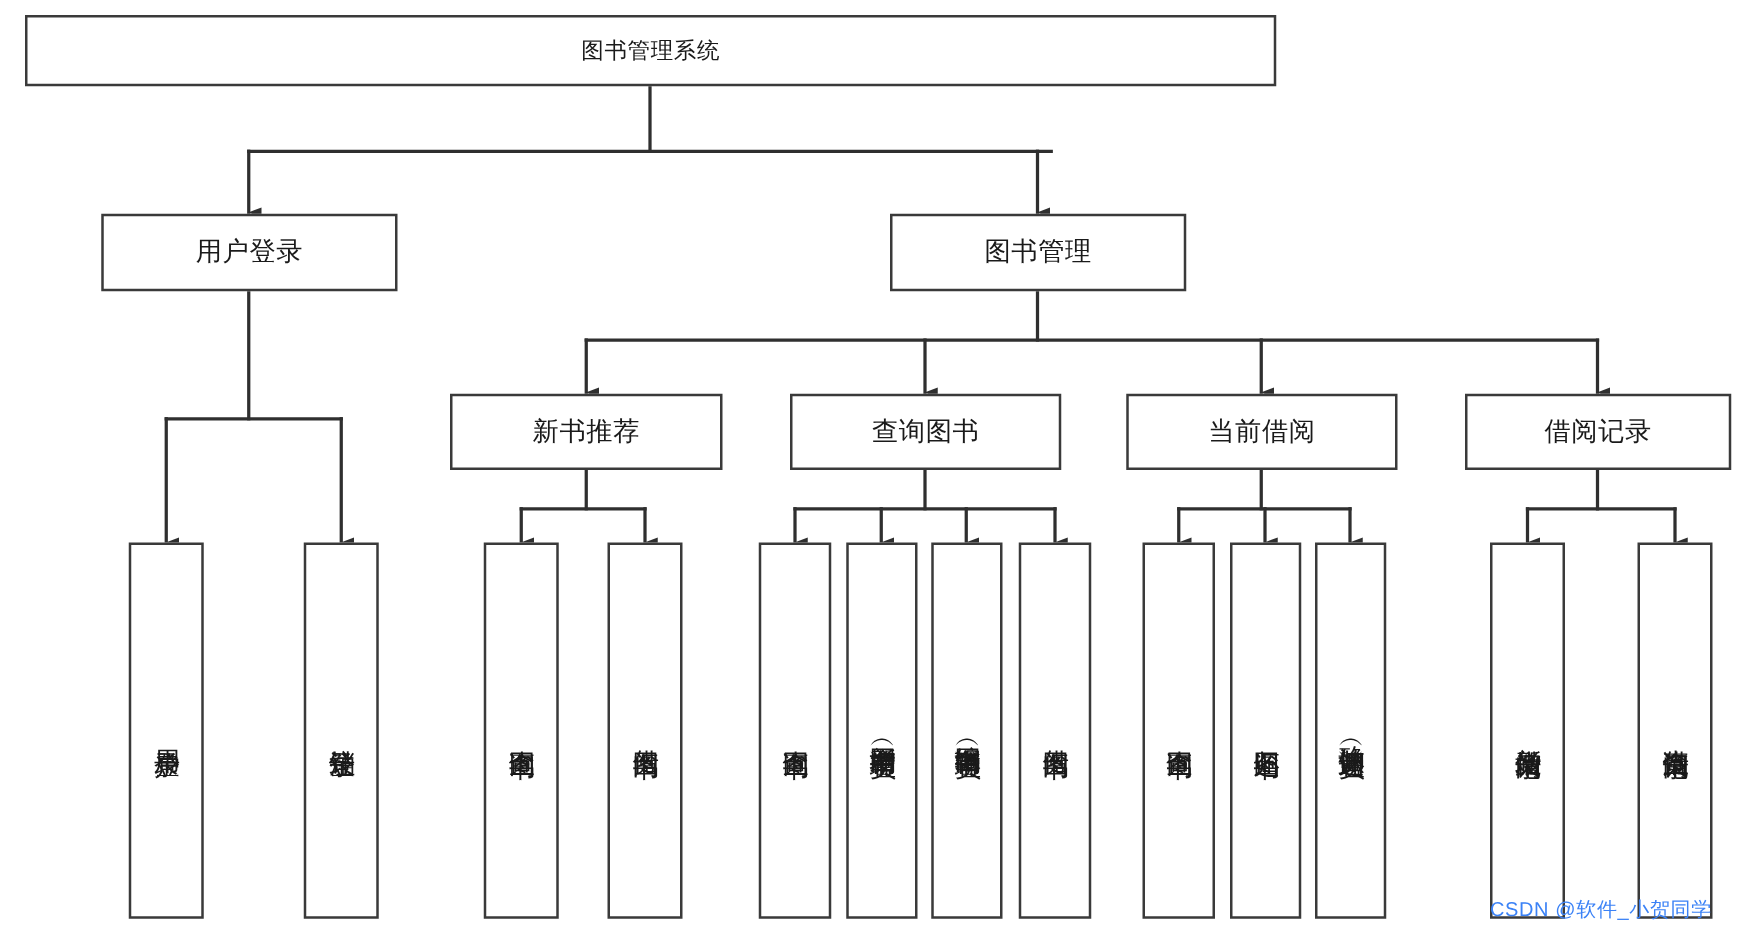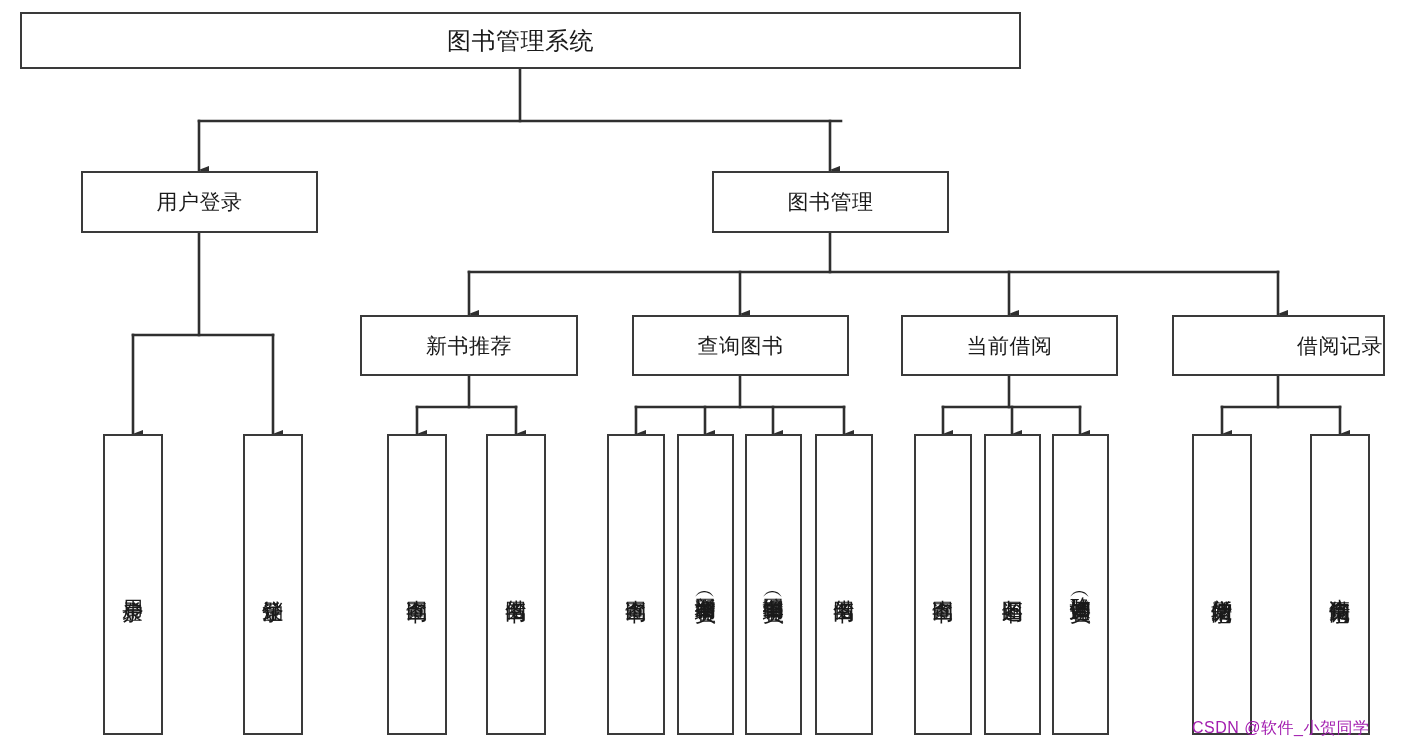--- a/index.html
+++ b/index.html
@@ -41,40 +41,40 @@
     text-align: center;
     letter-spacing: 0.5px;
     line-height: 1.22;
   }
   
   .node.horiz .node-label {
     font-size: 21px;
     white-space: nowrap;
   }
   .node.root .node-label {
-    font-size: 24px;
+    font-size: 18px;
   }
   
   .node.vert {
     align-items: center;
     justify-content: center;
   }
   .node.vert .node-label {
     writing-mode: vertical-rl;
     text-orientation: upright;
     font-size: 21px;
     line-height: 1.12;
     letter-spacing: 1px;
     white-space: nowrap;
     max-height: 285px;
   }
   .watermark {
     position: absolute;
     font-size: 16px;
-    color: #a21caf;
+    color: #3b82f6;
     white-space: nowrap;
     letter-spacing: 0.5px;
     user-select: none;
   }
 </style>
 </head>
 <body>
 
 <div id="diagram-canvas">
 
@@ -145,21 +145,21 @@
   </div>
 
   <div class="node horiz" style="left:632px; top:315px; width:217px; height:61px;">
     <span class="node-label">查询图书</span>
   </div>
 
   <div class="node horiz" style="left:901px; top:315px; width:217px; height:61px;">
     <span class="node-label">当前借阅</span>
   </div>
 
-  <div class="node horiz" style="left:1172px; top:315px; width:213px; height:61px;justify-content:flex-end;">
+  <div class="node horiz" style="left:1172px; top:315px; width:213px; height:61px;">
     <span class="node-label">借阅记录</span>
   </div>
 
   <div class="node vert" style="left:103px; top:434px; width:60px; height:301px;">
     <span class="node-label">用户登录</span>
   </div>
 
   <div class="node vert" style="left:243px; top:434px; width:60px; height:301px;">
     <span class="node-label">注销登录</span>
   </div>

